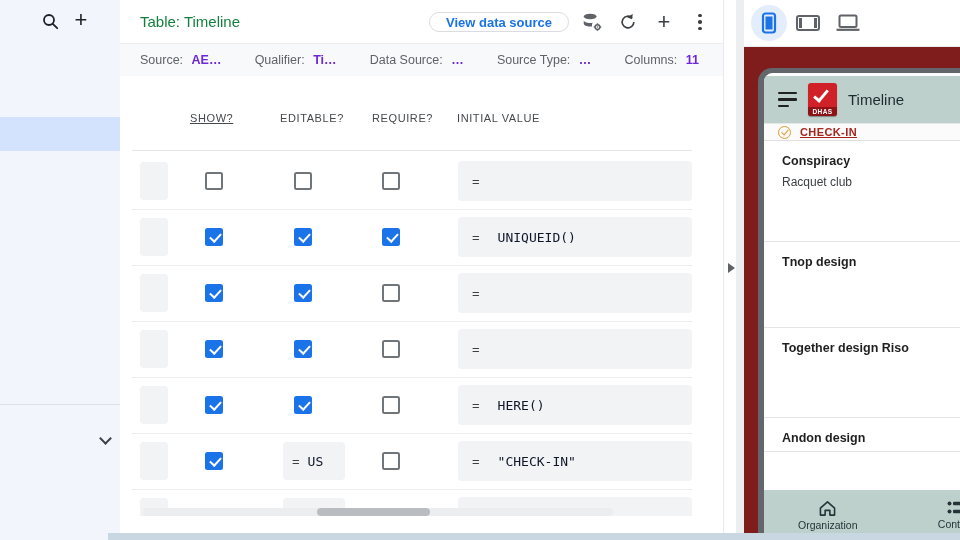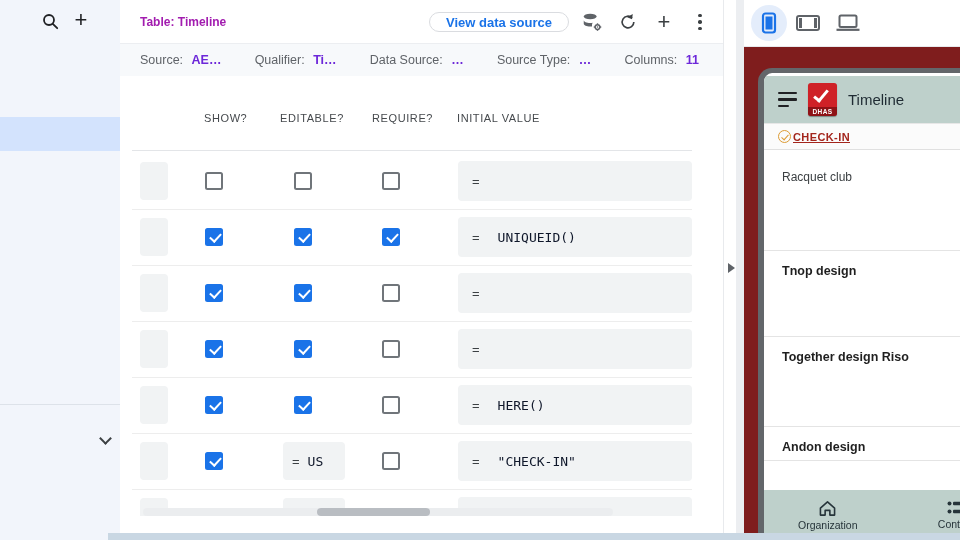--- a/index.html
+++ b/index.html
@@ -10,21 +10,21 @@
   
   .sidebar { position:absolute; left:0; top:0; width:120px; height:540px; background:#f2f5fb; }
   .sb-icon { position:absolute; width:24px; height:24px; display:flex; align-items:center; justify-content:center; cursor:pointer; }
   .sb-sel { position:absolute; left:0; top:117px; width:120px; height:34px; background:#d3e3fd; }
   .sb-div { position:absolute; left:0; top:404px; width:120px; height:1px; background:#dde2e9; }
   .chev { width:9px; height:9px; border-right:2px solid #3c4043; border-bottom:2px solid #3c4043; transform:rotate(45deg); margin-top:-4px; }
 
   
   .middle { position:absolute; left:120px; top:0; width:604px; height:540px; background:#fff; border-right:1px solid #e8eaed; overflow:hidden; }
   .m-header { position:absolute; left:0; top:0; width:100%; height:44px; background:#fff; border-bottom:1px solid #eceef1; display:flex; align-items:center; }
-  .m-title { margin-left:20px; font-size:12px; font-weight:700; color:#a21caf; }
+  .m-title { margin-left:20px; font-size:15px; font-weight:400; color:#15803d; }
   .m-tools { position:absolute; right:10px; top:0; height:44px; display:flex; align-items:center; gap:10px; }
   .pill-btn { height:20px; padding:0 16px; border:1px solid #dadce0; border-radius:15px; background:#fff;
     color:#1a73e8; font-size:13px; font-weight:700; display:flex; align-items:center; cursor:pointer; white-space:nowrap; }
   .tool-ic { width:26px; height:26px; display:flex; align-items:center; justify-content:center; cursor:pointer; color:#3c4043; }
   .kebab { display:flex; flex-direction:column; gap:3px; }
   .kebab i { width:3.5px; height:3.5px; border-radius:50%; background:#3c4043; }
   .plus-g { font-size:22px; color:#3c4043; font-weight:400; line-height:1; }
 
   .src-bar { position:absolute; left:0; top:44px; width:100%; height:32px; background:#f7f9fb; display:flex; align-items:center; padding:0 24px 0 20px; justify-content:space-between; }
   .src-item { font-size:12.5px; color:#5f6368; white-space:nowrap; }
@@ -60,21 +60,21 @@
 
   .phone { position:absolute; left:14px; top:68px; width:202px; height:472px; border-left:6px solid #63666a; border-top:5px solid #63666a; border-top-left-radius:14px; background:#fff; overflow:hidden; display:flex; flex-direction:column; }
   .p-head { height:47px; background:#bed0cb; display:flex; align-items:center; padding-left:14px; gap:11px; flex:none; margin-top:3px; }
   .sort-ic { display:flex; flex-direction:column; gap:4px; cursor:pointer; }
   .sort-ic i { height:2.5px; background:#202124; border-radius:1px; }
   .logo { width:29px; height:33px; background:#cf2127; border-radius:3px; position:relative; display:flex; flex-direction:column; align-items:center; justify-content:flex-end; box-shadow:0 1px 1px rgba(0,0,0,.35); }
   .logo .lchk { position:absolute; top:4px; left:9px; width:8px; height:15px; border:solid #fff; border-width:0 3.5px 3.5px 0; transform:rotate(40deg); }
   .logo .ltxt { font-size:6.5px; font-weight:700; color:#fff; background:#8e1216; width:100%; text-align:center; border-radius:0 0 3px 3px; padding:1px 0; letter-spacing:0.4px; }
   .p-title { font-size:15px; color:#1f2b33; }
 
-  .sec-row { height:27px; background:#fbfbfb; border-top:1px solid #e7e7e7; border-bottom:1px solid #e0e0e0; display:flex; align-items:center; padding-left:14px; gap:2px; flex:none; cursor:pointer; }
+  .sec-row { height:18px; background:#fbfbfb; border-top:1px solid #e7e7e7; border-bottom:1px solid #e0e0e0; display:flex; align-items:center; padding-left:14px; gap:9px; flex:none; cursor:pointer; }
   .sec-label { font-size:11px; font-weight:700; letter-spacing:0.4px; color:#a3251c; text-decoration:underline; }
   .ci-circle { width:13px; height:13px; border:1.6px solid #dd9b33; border-radius:50%; position:relative; flex:none; }
   .ci-circle::after { content:""; position:absolute; left:3.5px; top:1.5px; width:3px; height:6px; border:solid #dd9b33; border-width:0 1.6px 1.6px 0; transform:rotate(42deg); }
 
   .p-item { border-bottom:1px solid #e4e4e4; padding:13px 12px 0 18px; flex:none; cursor:pointer; background:#fff; }
   .p-item .it { font-size:12.5px; font-weight:600; color:#1f1f1f; }
   .p-item .is { font-size:12px; color:#3c4043; margin-top:7px; }
 
   .p-nav { margin-top:auto; height:50px; background:#bed0cb; display:flex; align-items:center; flex:none; }
   .nav-item { display:flex; flex-direction:column; align-items:center; gap:2px; cursor:pointer; }
@@ -142,21 +142,21 @@
 
     <div class="src-bar">
         <div class="src-item">Source: <b>AE…</b></div>
         <div class="src-item">Qualifier: <b>Ti…</b></div>
         <div class="src-item">Data Source: <b>…</b></div>
         <div class="src-item">Source Type: <b>…</b></div>
         <div class="src-item">Columns: <b>11</b></div>
       </div>
 
     <div id="colheads">
-        <span class="col-head" style="left: 84px;">SHOW?</span>
+        <span class="col-head" style="left: 70px; text-decoration: underline;">SHOW?</span>
         <span class="col-head" style="left: 160px;">EDITABLE?</span>
         <span class="col-head" style="left: 252px;">REQUIRE?</span>
         <span class="col-head" style="left: 337px;">INITIAL VALUE</span>
       </div>
     <div class="head-div"></div>
 
     <div id="rows">
         <div class="t-row" style="top: 159px;">
           <div class="stub"></div>
           <div class="cb" style="left: 85px;"></div>
@@ -282,20 +282,21 @@
           <div class="ltxt">DHAS</div>
         </div>
         <div class="p-title">Timeline</div>
       </div>
       <div id="applist" style="display:flex;flex-direction:column;flex:1;">
           <div class="sec-row">
             <div class="ci-circle"></div>
             <span class="sec-label">CHECK-IN</span>
           </div>
           <div class="p-item" style="height: 101px;">
+            <div class="it">Conspiracy</div>
             <div class="is">Racquet club</div>
           </div>
           <div class="p-item" style="height: 86px;">
             <div class="it">Tnop design</div>
           </div>
           <div class="p-item" style="height: 90px;">
             <div class="it">Together design Riso</div>
           </div>
           <div class="p-item" style="height: 34px;">
             <div class="it">Andon design</div>

